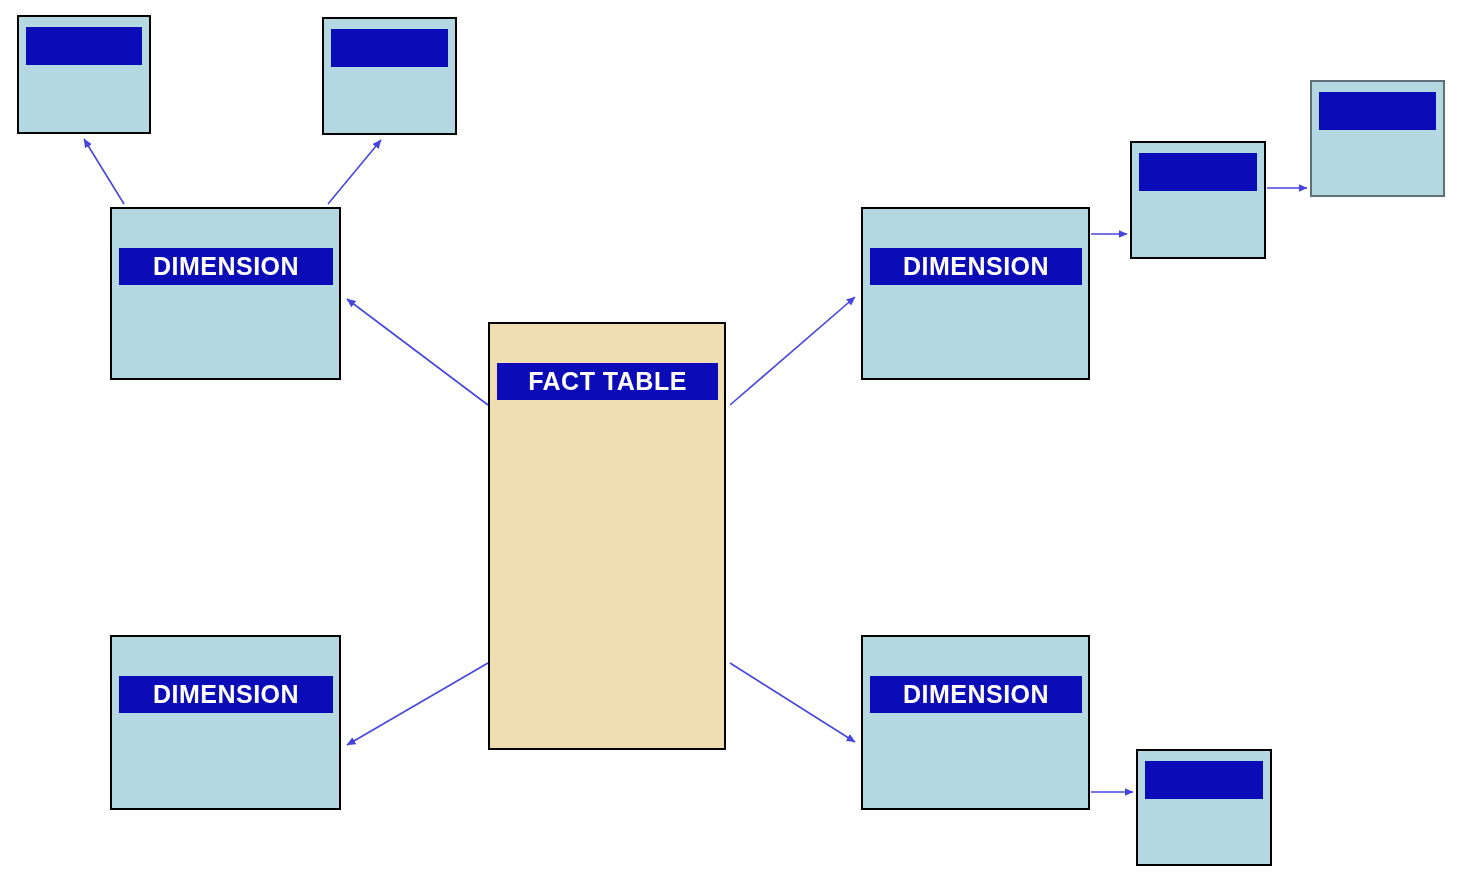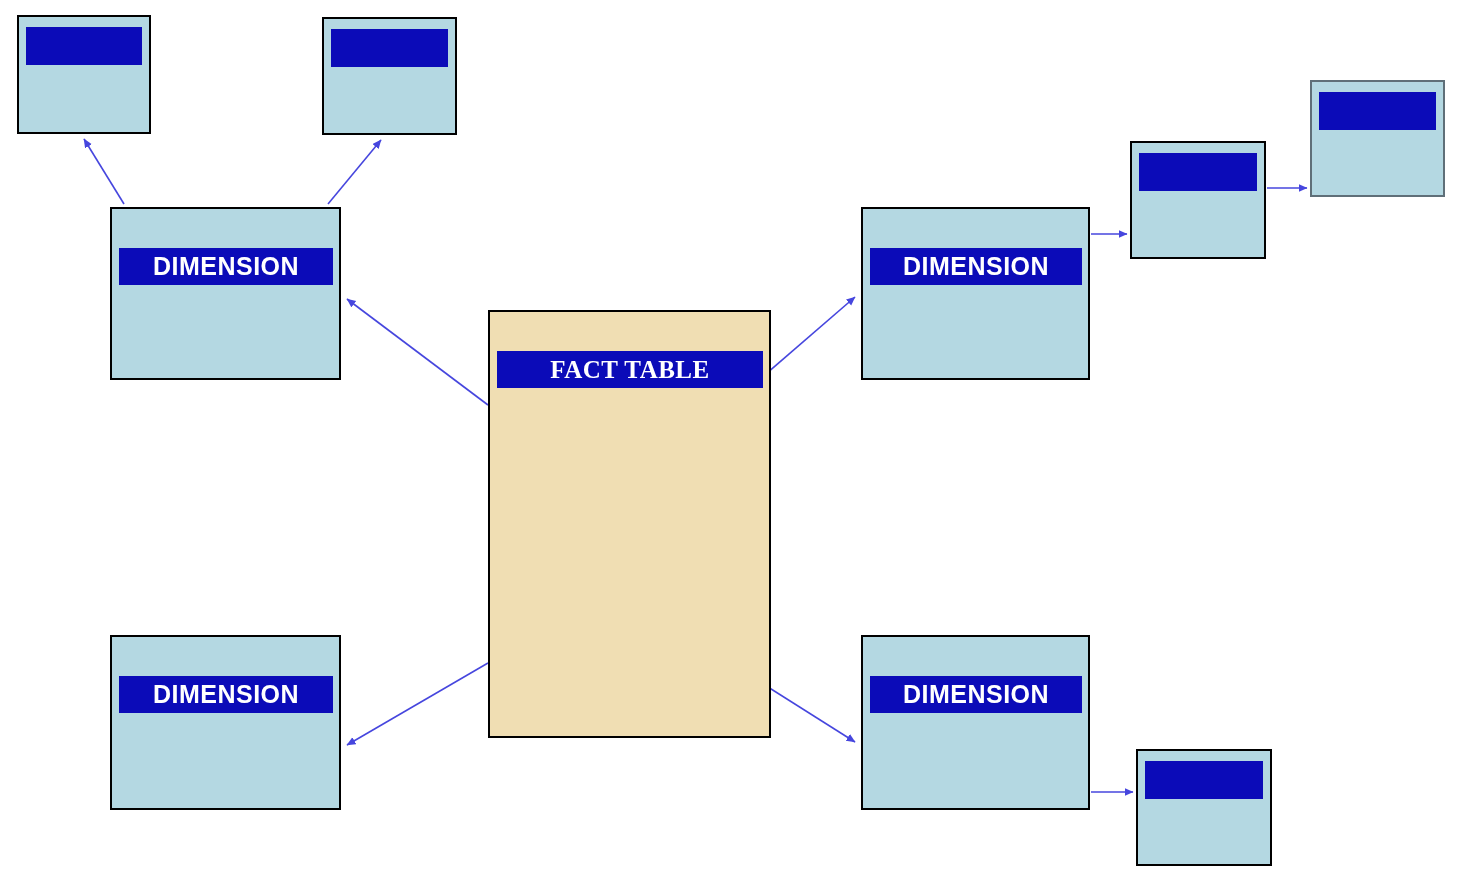--- a/index.html
+++ b/index.html
@@ -64,21 +64,21 @@
     position: absolute;
     left: 7px; right: 7px; top: 10px;
     height: 38px;
     background: var(--header-fill);
   }
   .subdim-alt {
     border-color: var(--subdim-alt-border);
   }
 
   
-  #fact          { left: 488px; top: 310px; width: 283px; height: 428px; font-family: Liberation Serif, serif; }
+  #fact          { left: 488px; top: 322px; width: 238px; height: 428px; }
   #dim-tl        { left: 110px; top: 207px; width: 231px; height: 173px; }
   #dim-tr        { left: 861px; top: 207px; width: 229px; height: 173px; }
   #dim-bl        { left: 110px; top: 635px; width: 231px; height: 175px; }
   #dim-br        { left: 861px; top: 635px; width: 229px; height: 175px; }
   #sub-1         { left: 17px;   top: 15px;  width: 134px; height: 119px; }
   #sub-2         { left: 322px;  top: 17px;  width: 135px; height: 118px; }
   #sub-3         { left: 1130px; top: 141px; width: 136px; height: 118px; }
   #sub-4         { left: 1310px; top: 80px;  width: 135px; height: 117px; }
   #sub-5         { left: 1136px; top: 749px; width: 136px; height: 117px; }
 </style>

